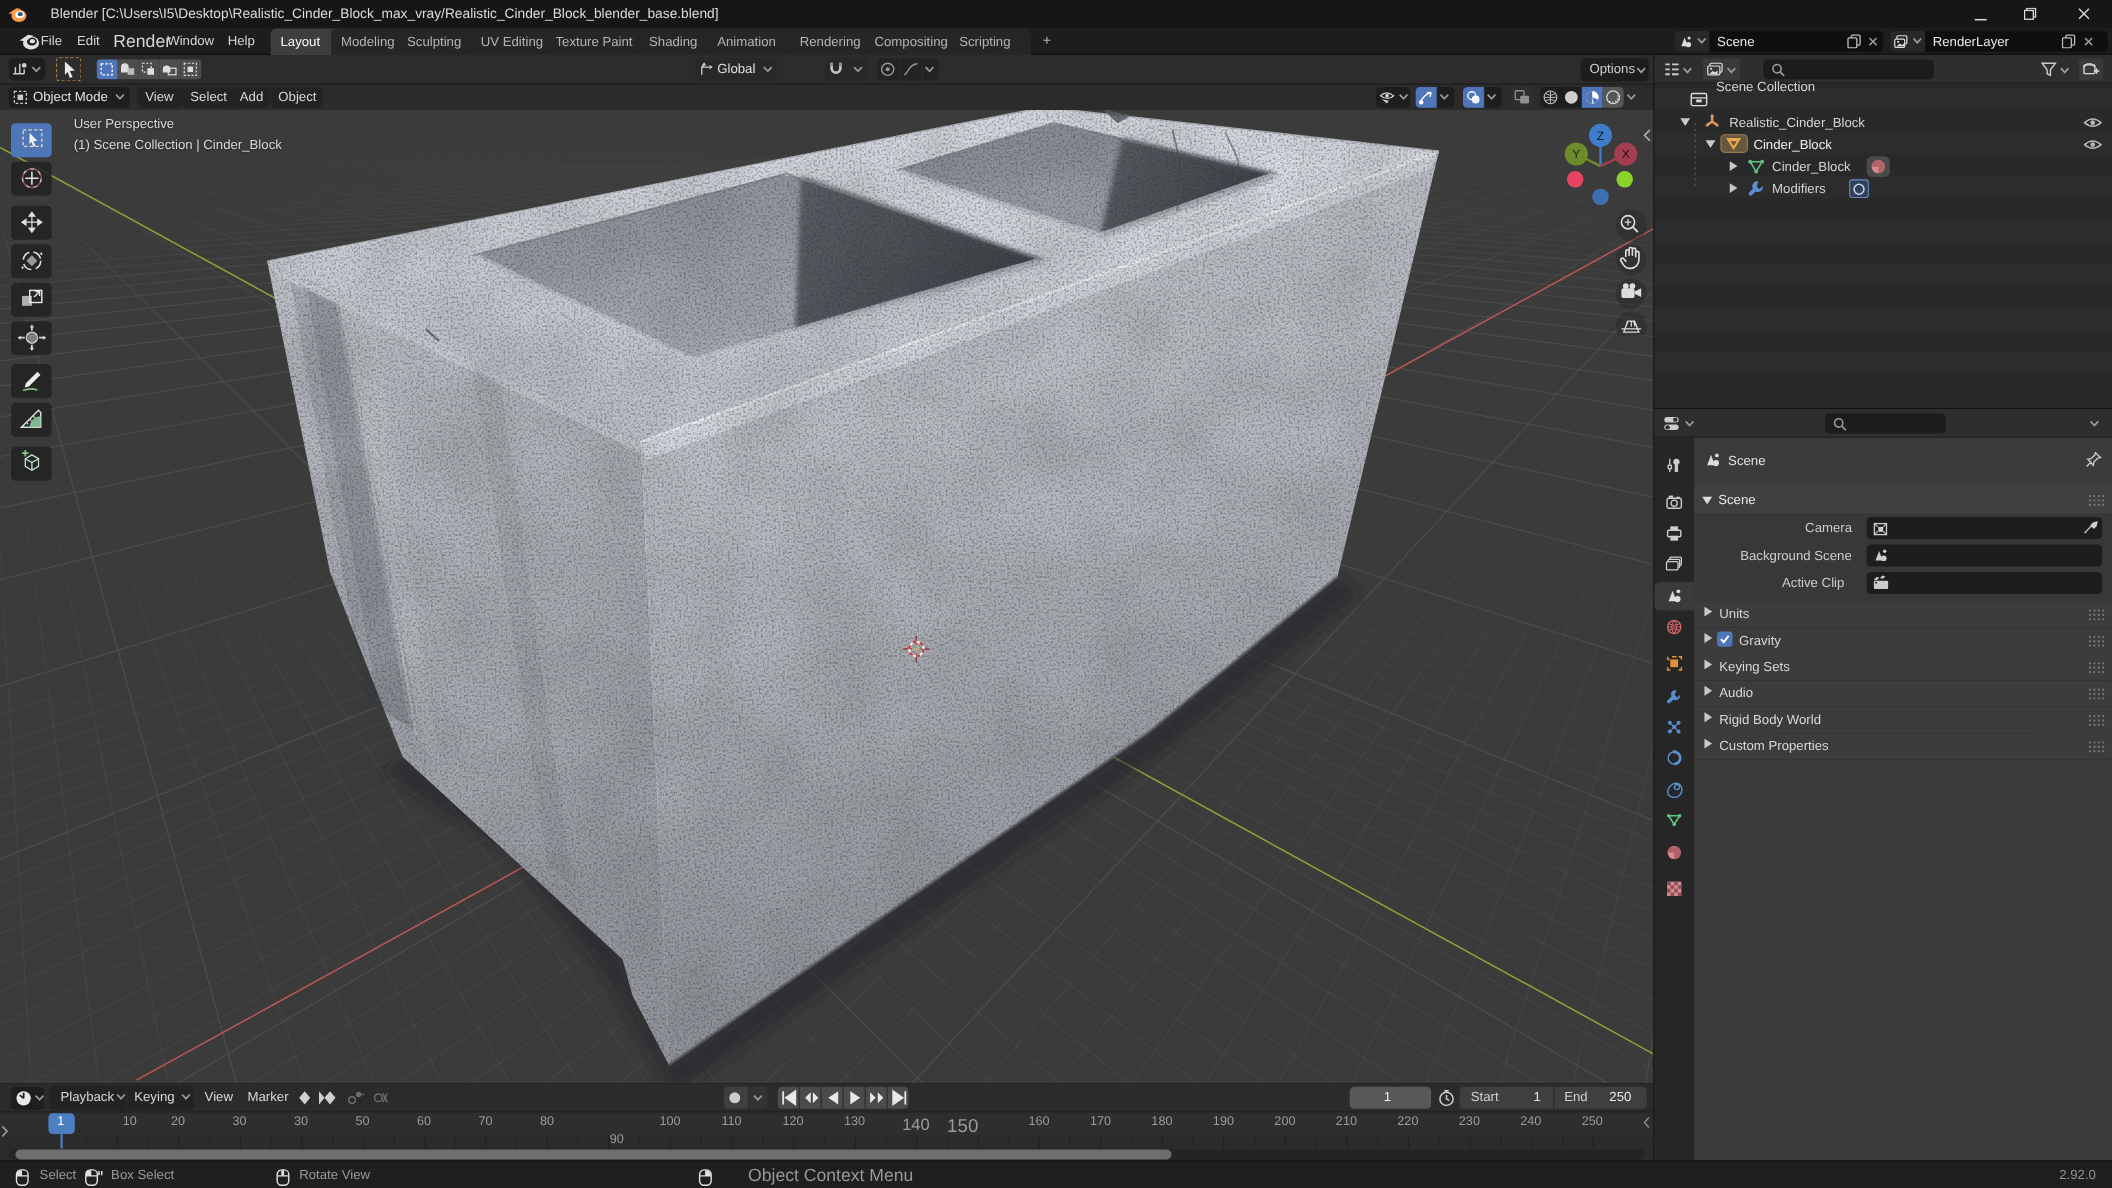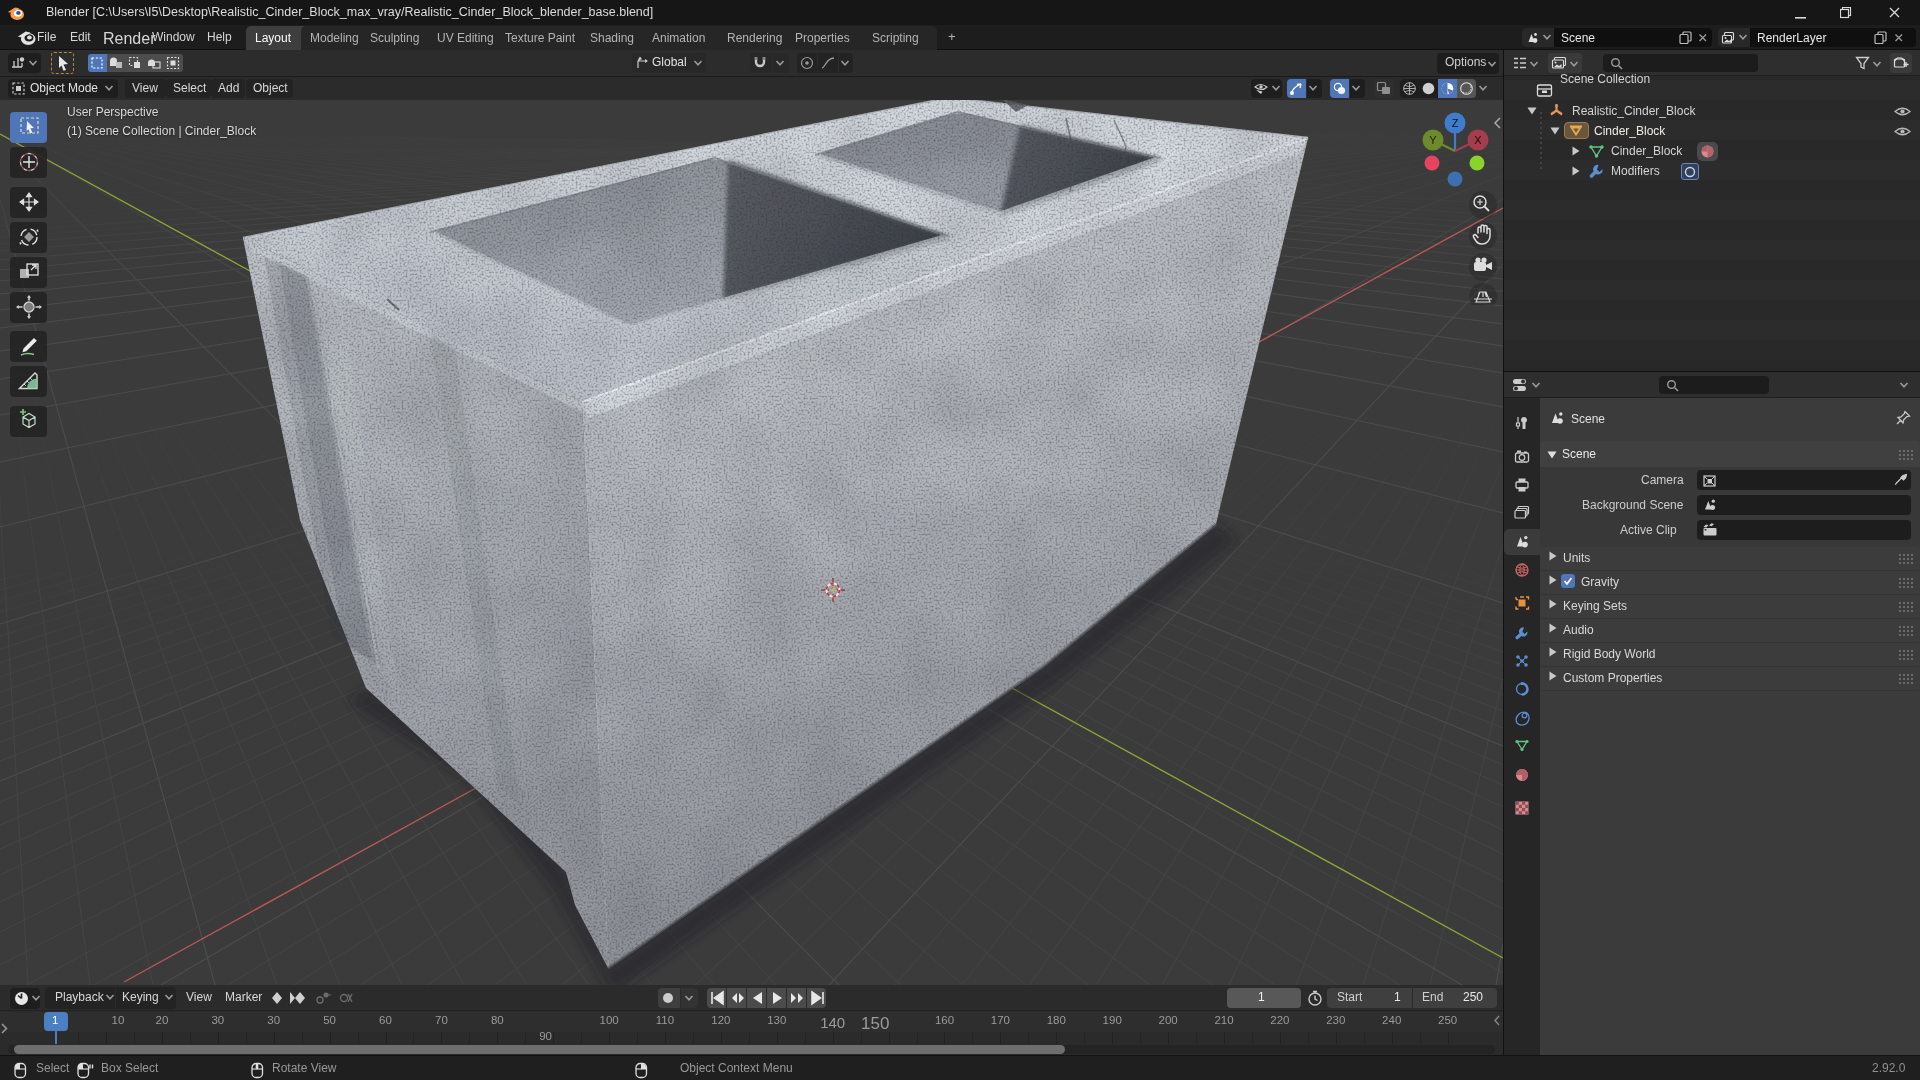--- a/index.html
+++ b/index.html
@@ -48,21 +48,21 @@
 <div class="txt" style="left:437px;top:31px;font-size:12px;color:#b4b4b4;">UV Editing</div>
 <div class="abs" style="left:496px;top:26px;width:97px;height:24px;background:#262626;border-radius:5px 5px 0 0;"></div>
 <div class="txt" style="left:505px;top:31px;font-size:12px;color:#b4b4b4;">Texture Paint</div>
 <div class="abs" style="left:581px;top:26px;width:72px;height:24px;background:#262626;border-radius:5px 5px 0 0;"></div>
 <div class="txt" style="left:590px;top:31px;font-size:12px;color:#b4b4b4;">Shading</div>
 <div class="abs" style="left:643px;top:26px;width:84px;height:24px;background:#262626;border-radius:5px 5px 0 0;"></div>
 <div class="txt" style="left:652px;top:31px;font-size:12px;color:#b4b4b4;">Animation</div>
 <div class="abs" style="left:718px;top:26px;width:78px;height:24px;background:#262626;border-radius:5px 5px 0 0;"></div>
 <div class="txt" style="left:727px;top:31px;font-size:12px;color:#b4b4b4;">Rendering</div>
 <div class="abs" style="left:786px;top:26px;width:88px;height:24px;background:#262626;border-radius:5px 5px 0 0;"></div>
-<div class="txt" style="left:795px;top:31px;font-size:12px;color:#b4b4b4;">Properties</div>
+<div class="txt" style="left:795px;top:31px;font-size:12px;color:#b4b4b4;">Compositing</div>
 <div class="abs" style="left:863px;top:26px;width:74px;height:24px;background:#262626;border-radius:5px 5px 0 0;"></div>
 <div class="txt" style="left:872px;top:31px;font-size:12px;color:#b4b4b4;">Scripting</div>
 <div class="txt" style="left:948px;top:29px;font-size:13px;color:#b4b4b4;">+</div>
 <div class="abs" style="left:1522px;top:28px;width:190px;height:19px;background:#0f0f0f;border-radius:4px;"></div>
 <div class="abs" style="left:1522px;top:28px;width:32px;height:19px;background:#282828;border-radius:4px 0 0 4px;"></div>
 <svg class="abs" style="left:1525px;top:31px" width="14" height="14" viewBox="0 0 14 14">
     <path d="M3.5 11 L6.5 3 L9.5 11 Z" fill="#ddd"></path>
     <circle cx="10" cy="9.5" r="2.4" fill="#ddd"></circle>
     <circle cx="10.5" cy="3.5" r="1.4" fill="#ddd"></circle>
   </svg>
@@ -1976,21 +1976,21 @@
 <div class="abs" style="left:0;top:1012px;width:1503px;height:31px;background:#2e2e2e;"></div>
 <div class="abs" style="left:0;top:1032px;width:1503px;height:12px;background:#2b2b2b;"></div>
 <div class="txt" style="left:104px;top:1014px;width:28px;text-align:center;font-size:11.5px;color:#9b9b9b;">10</div>
 <div class="txt" style="left:147.9px;top:1014px;width:28px;text-align:center;font-size:11.5px;color:#9b9b9b;">20</div>
 <div class="txt" style="left:203.79999999999998px;top:1014px;width:28px;text-align:center;font-size:11.5px;color:#9b9b9b;">30</div>
 <div class="txt" style="left:259.7px;top:1014px;width:28px;text-align:center;font-size:11.5px;color:#9b9b9b;">30</div>
 <div class="txt" style="left:315.6px;top:1014px;width:28px;text-align:center;font-size:11.5px;color:#9b9b9b;">50</div>
 <div class="txt" style="left:371.5px;top:1014px;width:28px;text-align:center;font-size:11.5px;color:#9b9b9b;">60</div>
 <div class="txt" style="left:427.40000000000003px;top:1014px;width:28px;text-align:center;font-size:11.5px;color:#9b9b9b;">70</div>
 <div class="txt" style="left:483.3px;top:1014px;width:28px;text-align:center;font-size:11.5px;color:#9b9b9b;">80</div>
-<div class="txt" style="left:539.1999999999999px;top:1030px;width:28px;text-align:left;font-size:11.5px;color:#9b9b9b;">90</div>
+<div class="txt" style="left:539.1999999999999px;top:1030px;width:28px;text-align:right;font-size:11.5px;color:#9b9b9b;">90</div>
 <div class="txt" style="left:595.1px;top:1014px;width:28px;text-align:center;font-size:11.5px;color:#9b9b9b;">100</div>
 <div class="txt" style="left:651.0px;top:1014px;width:28px;text-align:center;font-size:11.5px;color:#9b9b9b;">110</div>
 <div class="txt" style="left:706.9px;top:1014px;width:28px;text-align:center;font-size:11.5px;color:#9b9b9b;">120</div>
 <div class="txt" style="left:762.8px;top:1014px;width:28px;text-align:center;font-size:11.5px;color:#9b9b9b;">130</div>
 <div class="txt" style="left:818.7px;top:1014px;width:28px;text-align:center;font-size:15px;color:#9b9b9b;">140</div>
 <div class="txt" style="left:861px;top:1014px;width:28px;text-align:right;font-size:17px;color:#9b9b9b;">150</div>
 <div class="txt" style="left:930.5px;top:1014px;width:28px;text-align:center;font-size:11.5px;color:#9b9b9b;">160</div>
 <div class="txt" style="left:986.4px;top:1014px;width:28px;text-align:center;font-size:11.5px;color:#9b9b9b;">170</div>
 <div class="txt" style="left:1042.3px;top:1014px;width:28px;text-align:center;font-size:11.5px;color:#9b9b9b;">180</div>
 <div class="txt" style="left:1098.1999999999998px;top:1014px;width:28px;text-align:center;font-size:11.5px;color:#9b9b9b;">190</div>
@@ -2080,14 +2080,14 @@
     <rect x="3" y="1.5" width="10.5" height="14" rx="4" fill="none" stroke="#e0e0e0" stroke-width="1.3"></rect>
     <path d="M3 7 h10.5" stroke="#e0e0e0" stroke-width="1.1"></path>
     <rect x="6.7" y="1.6" width="2.6" height="5.6" rx="1.2" fill="#e0e0e0"></rect>
   </svg>
 <div class="txt" style="left:272px;top:1061px;font-size:12px;color:#989898;">Rotate View</div>
 <svg style="position:absolute;left:633px;top:1062px;" width="20" height="17" viewBox="0 0 20 17">
     <rect x="3" y="1.5" width="10.5" height="14" rx="4" fill="none" stroke="#e0e0e0" stroke-width="1.3"></rect>
     <path d="M3 7 h10.5" stroke="#e0e0e0" stroke-width="1.1"></path>
     <path d="M8 2 h1.8 a3.5 3.5 0 0 1 3.2 3 v2 h-5z" fill="#e0e0e0"></path>
   </svg>
-<div class="txt" style="left:680px;top:1061px;font-size:12px;color:#989898;">Object Context Menu</div>
+<div class="txt" style="left:680px;top:1061px;font-size:16px;color:#989898;">Object Context Menu</div>
 <div class="txt" style="left:1872px;top:1061px;font-size:12px;color:#909090;">2.92.0</div>
 
 </body></html>

